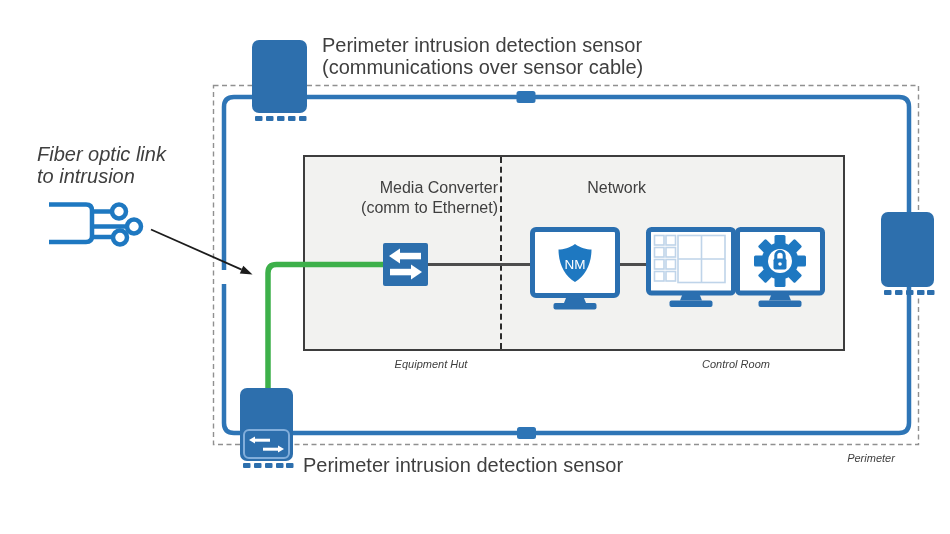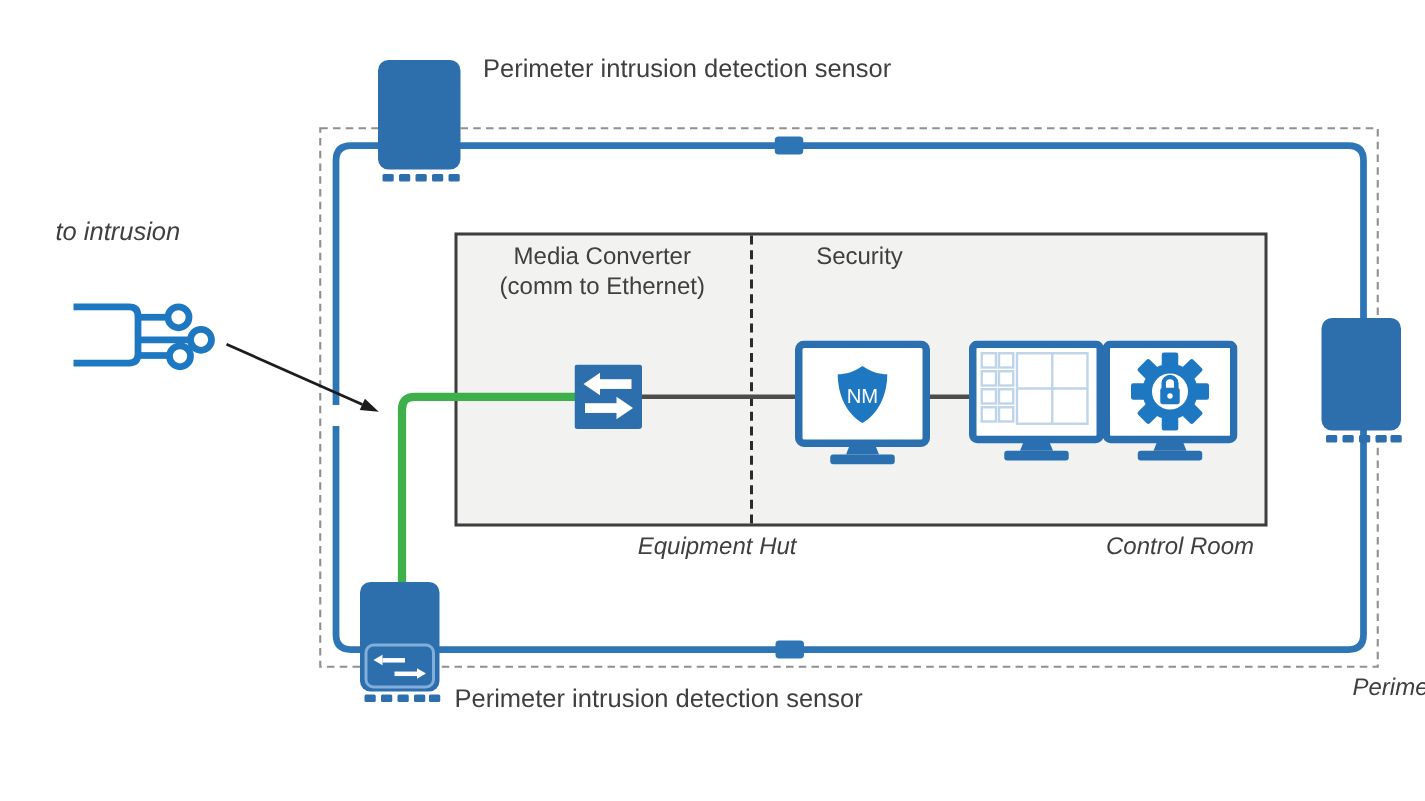--- a/index.html
+++ b/index.html
@@ -3,26 +3,26 @@
 <meta charset="utf-8">
 <style>
   html,body{margin:0;padding:0;background:#ffffff;}
   .canvas{position:relative;width:950px;height:534px;background:#ffffff;overflow:hidden;
           font-family:"Liberation Sans", sans-serif;color:#3f3f3f;}
   .layer{position:absolute;left:0;top:0;z-index:2;}
   .equipment-box{position:absolute;left:303px;top:155px;width:542px;height:196px;
                  background:#f2f2f0;border:2px solid #3d3d3d;box-sizing:border-box;z-index:1;}
   .room-divider{position:absolute;left:195px;top:0;bottom:0;width:0;border-left:2px dashed #2b2b2b;}
   .icon{position:absolute;z-index:3;}
-  .lbl{position:absolute;z-index:4;font-size:17px;line-height:21.5px;white-space:nowrap;}
+  .lbl{position:absolute;z-index:4;font-size:20px;line-height:21.5px;white-space:nowrap;}
   .lbl .ln{display:block;}
-  .hdr{position:absolute;z-index:4;font-size:16px;line-height:20px;text-align:center;}
+  .hdr{position:absolute;z-index:4;font-size:16px;line-height:20px;text-align:right;margin-top:16px;}
   .hdr .ln{display:block;}
   .ital{font-style:italic;}
-  .small-ital{position:absolute;z-index:4;font-size:16px;line-height:19px;font-style:italic;text-align:right;}
+  .small-ital{position:absolute;z-index:4;font-size:11px;line-height:19px;font-style:italic;text-align:center;}
   
   .top-sensor{left:249px;top:38px;width:60px;height:90px;}
   .right-sensor{left:878px;top:210px;width:60px;height:86px;}
   .bottom-sensor{left:238px;top:386px;width:60px;height:86px;}
   .fiber-icon{left:46px;top:198px;width:106px;height:56px;}
   .media-converter{left:383px;top:243px;width:45px;height:43px;}
   .nm-monitor{left:530px;top:227px;width:90px;height:85px;}
   .vms-monitor{left:646px;top:227px;width:90px;height:84px;}
   .gear-monitor{left:735px;top:227px;width:90px;height:84px;}
 </style>
@@ -156,33 +156,35 @@
       <path d="M -4.2,-2 V -5.5 A 4.2 4.2 0 0 1 4.2,-5.5 V -2" fill="none" stroke="#1e78c1" stroke-width="3"></path>
       <rect x="-6.5" y="-2.5" width="13" height="11" rx="1.8" fill="#1e78c1"></rect>
       <circle cx="0" cy="3" r="1.8" fill="#ffffff"></circle>
     </g>
     <polygon points="37,66 53,66 56,73.5 34,73.5" fill="#2a6fb0"></polygon>
     <rect x="23.5" y="73.5" width="43" height="6.5" rx="2" fill="#2a6fb0"></rect>
   </svg>
 
   <div class="lbl" style="left:322px;top:35px;">
     <span class="ln">Perimeter intrusion detection sensor</span>
+    <span class="ln">(communications over sensor cable)</span>
   </div>
 
   <div class="lbl ital" style="left:37px;top:144px;">
+    <span class="ln">Fiber optic link</span>
     <span class="ln">to intrusion</span>
   </div>
 
   <div class="hdr" style="left:305px;width:193px;top:162px;">
     <span class="ln">Media Converter</span>
     <span class="ln">(comm to Ethernet)</span>
   </div>
 
   <div class="hdr" style="left:500px;width:146px;top:162px;">
-    <span class="ln">Security</span>
+    <span class="ln">Network</span>
   </div>
 
 
   <div class="small-ital" style="left:331px;width:200px;top:355px;">Equipment Hut</div>
 
   <div class="small-ital" style="left:636px;width:200px;top:355px;">Control Room</div>
 
   <div class="small-ital" style="left:771px;width:200px;top:449px;">Perimeter</div>
 
   <div class="lbl" style="left:303px;top:455px;">

